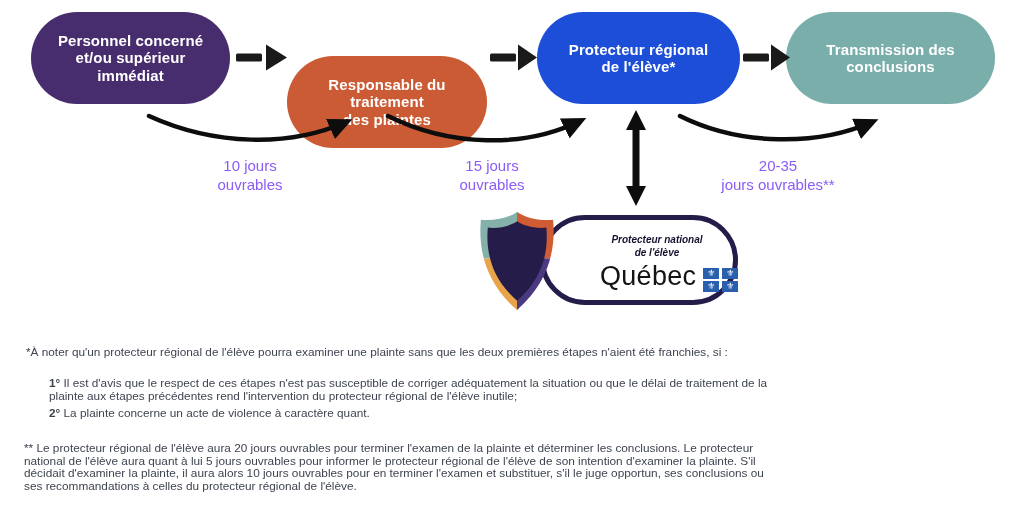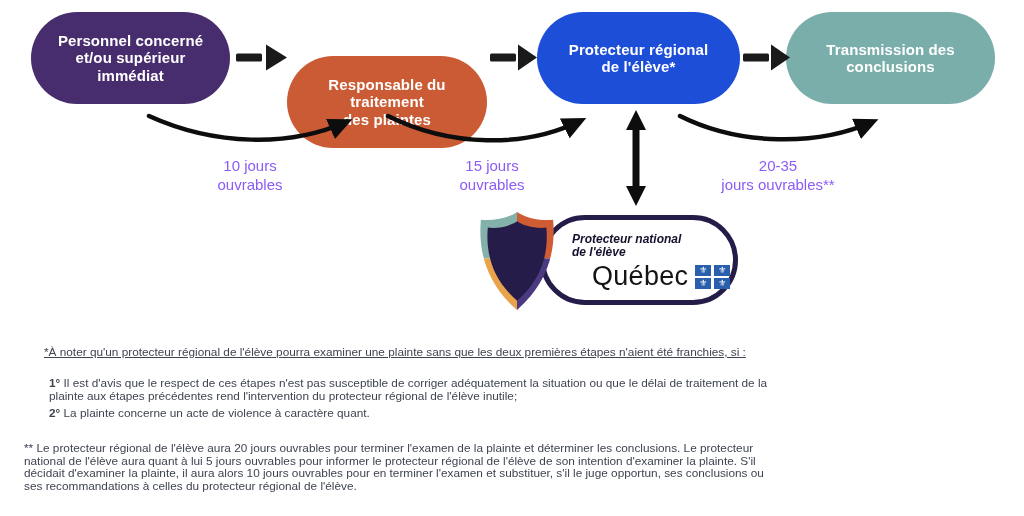--- a/index.html
+++ b/index.html
@@ -23,34 +23,34 @@
   .duration{position:absolute;top:156px;text-align:center;color:#8b5cf6;
             font-size:15px;line-height:19px;white-space:pre-line;}
   #dur1{left:190px;width:120px;}
   #dur2{left:432px;width:120px;}
   #dur3{left:698px;width:160px;}
 
   
   .logo-pill{position:absolute;left:540px;top:215px;width:198px;height:90px;
              background:#fff;border:5px solid #261c49;border-radius:48px;box-sizing:border-box;}
   .logo-texts{position:absolute;left:572px;top:233px;width:170px;}
-  .org-name{font-size:12px;font-weight:bold;font-style:italic;color:#17102e;line-height:13px;}
-  .wordmark-row{display:flex;align-items:center;margin-top:2px;margin-left:20px;}
+  .org-name{font-size:10px;font-weight:bold;font-style:italic;color:#17102e;line-height:13px;text-align:center;}
+  .wordmark-row{display:flex;align-items:flex-end;margin-top:2px;margin-left:28px;}
   .quebec-wordmark{font-size:27px;color:#141414;letter-spacing:.3px;}
   .flag{display:grid;grid-template-columns:16px 16px;grid-template-rows:11px 11px;
         gap:2px 3px;margin-left:7px;}
   .flag .sq{background:#2a5fae;color:#ffffff;font-size:9px;line-height:11px;
             display:flex;align-items:center;justify-content:center;}
   .shield{position:absolute;left:474px;top:209px;width:86px;height:104px;}
 
   
   .fn{position:absolute;color:#3e4450;font-size:11.8px;line-height:12.5px;
       white-space:pre-line;margin:0;}
   .fn b{font-weight:bold;}
-  #fn1{left:44px;top:346px;width:940px;text-decoration:underline;}
+  #fn1{left:26px;top:346px;width:940px;}
   #fn2{left:49px;top:377px;width:900px;}
   #fn3{left:49px;top:407px;width:700px;}
   #fn4{left:24px;top:442px;width:960px;}
 </style>
 </head>
 <body>
 
 <div id="page">
 
   <div id="step1" class="step-pill" style="background: rgb(72, 45, 110);">

